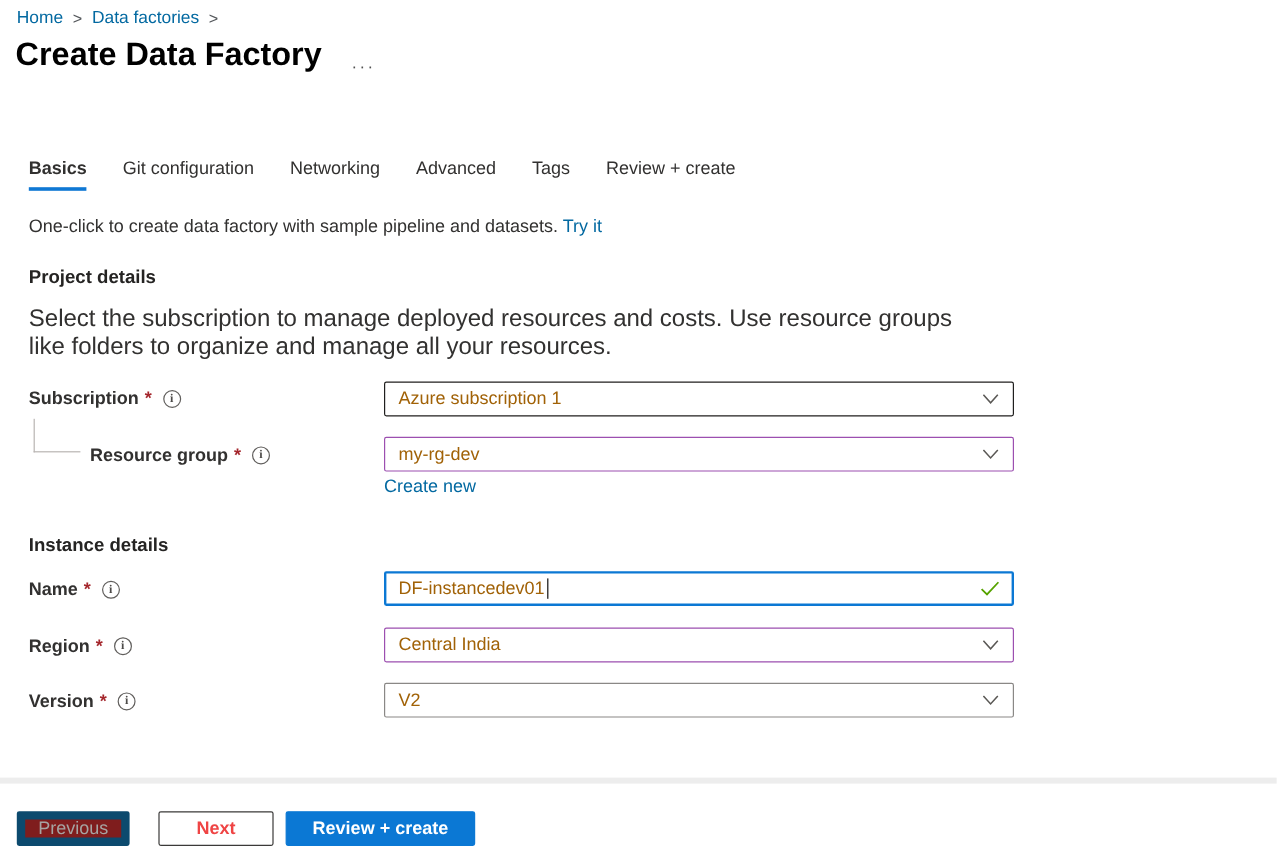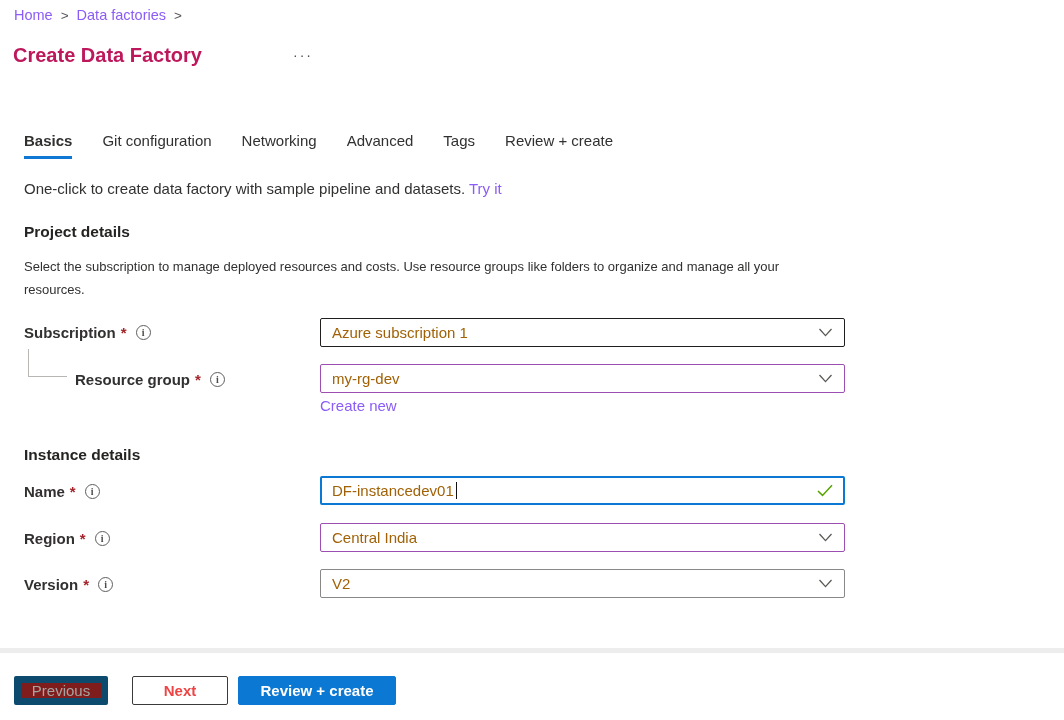--- a/index.html
+++ b/index.html
@@ -5,43 +5,43 @@
   * { box-sizing: border-box; margin: 0; padding: 0; }
   html, body { width: 1064px; height: 720px; }
   body {
     position: relative;
     background: #ffffff;
     font-family: "Liberation Sans", sans-serif;
     color: #323130;
     overflow: hidden;
   }
   .abs { position: absolute; }
-  .link { color: #8b5cf6; cursor: pointer; text-decoration: none; }
+  .link { color: #0369a1; cursor: pointer; text-decoration: none; }
 
   
   .breadcrumb { top: 7px; left: 14px; display: flex; align-items: center; gap: 8px; font-size: 14.5px; }
   .breadcrumb .sep { color: #55585c; font-size: 13.5px; }
 
   
-  .page-title { top: 44px; left: 13px; font-size: 20px; font-weight: 700; color: #be185d; }
+  .page-title { top: 30px; left: 13px; font-size: 27px; font-weight: 700; color: #000000; }
   .more-options { top: 47px; left: 293px; font-size: 14px; letter-spacing: 2px; color: #4f4f4f; cursor: pointer; }
 
   
   .tabs { top: 132px; left: 24px; display: flex; gap: 30px; font-size: 15px; }
   .tab { padding-bottom: 7px; cursor: pointer; border-bottom: 3px solid transparent; white-space: nowrap; }
   .tab.active { font-weight: 700; border-bottom-color: #0f78d4; }
 
   
   .banner { top: 180px; left: 24px; font-size: 15px; }
 
   
   .heading { font-size: 15.5px; font-weight: 700; color: #252423; }
   .project-heading { top: 223px; left: 24px; }
   .instance-heading { top: 446px; left: 24px; }
-  .description { top: 255px; left: 24px; width: 792px; font-size: 13px; line-height: 23px; }
+  .description { top: 255px; left: 24px; width: 792px; font-size: 20px; line-height: 23px; }
 
   
   .label-row { display: flex; align-items: center; font-size: 15px; font-weight: bold; }
   .req { color: #a4262c; margin-left: 5px; }
   .info-icon {
     width: 15px; height: 15px; margin-left: 9px;
     border: 1px solid #605e5c; border-radius: 50%;
     display: flex; align-items: center; justify-content: center;
     font-size: 10px; color: #4d4b49; cursor: default;
   }

